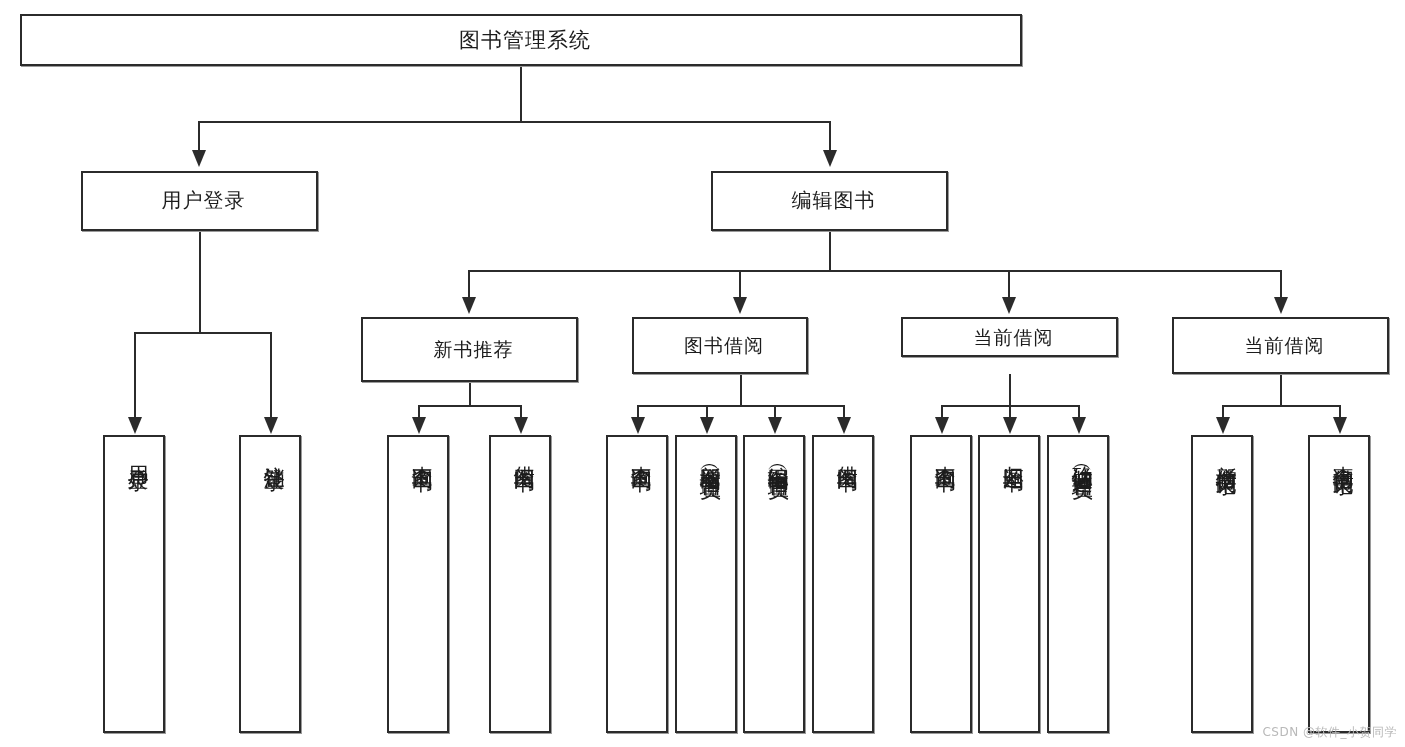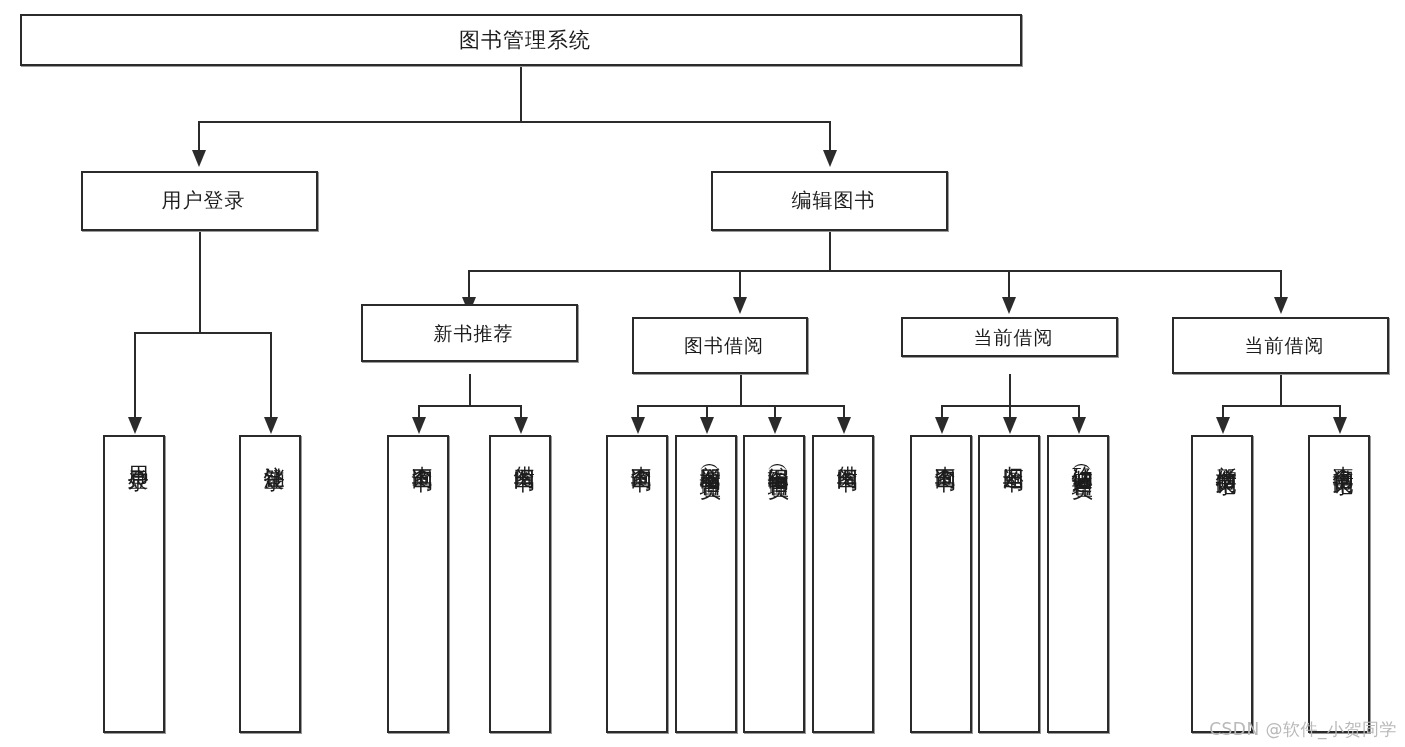--- a/index.html
+++ b/index.html
@@ -73,21 +73,21 @@
     border-left:7px solid transparent;
     border-right:7px solid transparent;
     border-top:17px solid #2b2b2b;
     z-index:2;
   }
   
   #watermark{
     position:absolute;
     right:8px;
     bottom:6px;
-    font-size:17px;
+    font-size:12px;
     color:#b9b9b9;
     letter-spacing:0.5px;
     z-index:5;
     white-space:nowrap;
     pointer-events:none;
   }
 </style>
 </head>
 <body>
 
@@ -124,21 +124,21 @@
   <div class="hline" style="left:468px;top:270px;width:812px;"></div>
   <div class="vline" style="left:468px;top:270px;height:28px;"></div>
   <div class="arrow" style="left:462px;top:297px;"></div>
   <div class="vline" style="left:739px;top:270px;height:28px;"></div>
   <div class="arrow" style="left:733px;top:297px;"></div>
   <div class="vline" style="left:1008px;top:270px;height:28px;"></div>
   <div class="arrow" style="left:1002px;top:297px;"></div>
   <div class="vline" style="left:1280px;top:270px;height:28px;"></div>
   <div class="arrow" style="left:1274px;top:297px;"></div>
 
-  <div class="node lvl3" style="left:361px;top:304px;width:217px;height:58px;">
+  <div class="node lvl3" style="left:361px;top:317px;width:217px;height:65px;">
     <span class="lbl">新书推荐</span>
   </div>
   <div class="node lvl3" style="left:632px;top:317px;width:176px;height:57px;">
     <span class="lbl">图书借阅</span>
   </div>
   <div class="node lvl3" style="left:901px;top:317px;width:217px;height:40px;">
     <span class="lbl">当前借阅</span>
   </div>
   <div class="node lvl3" style="left:1172px;top:317px;width:217px;height:57px;">
     <span class="lbl">当前借阅</span>

